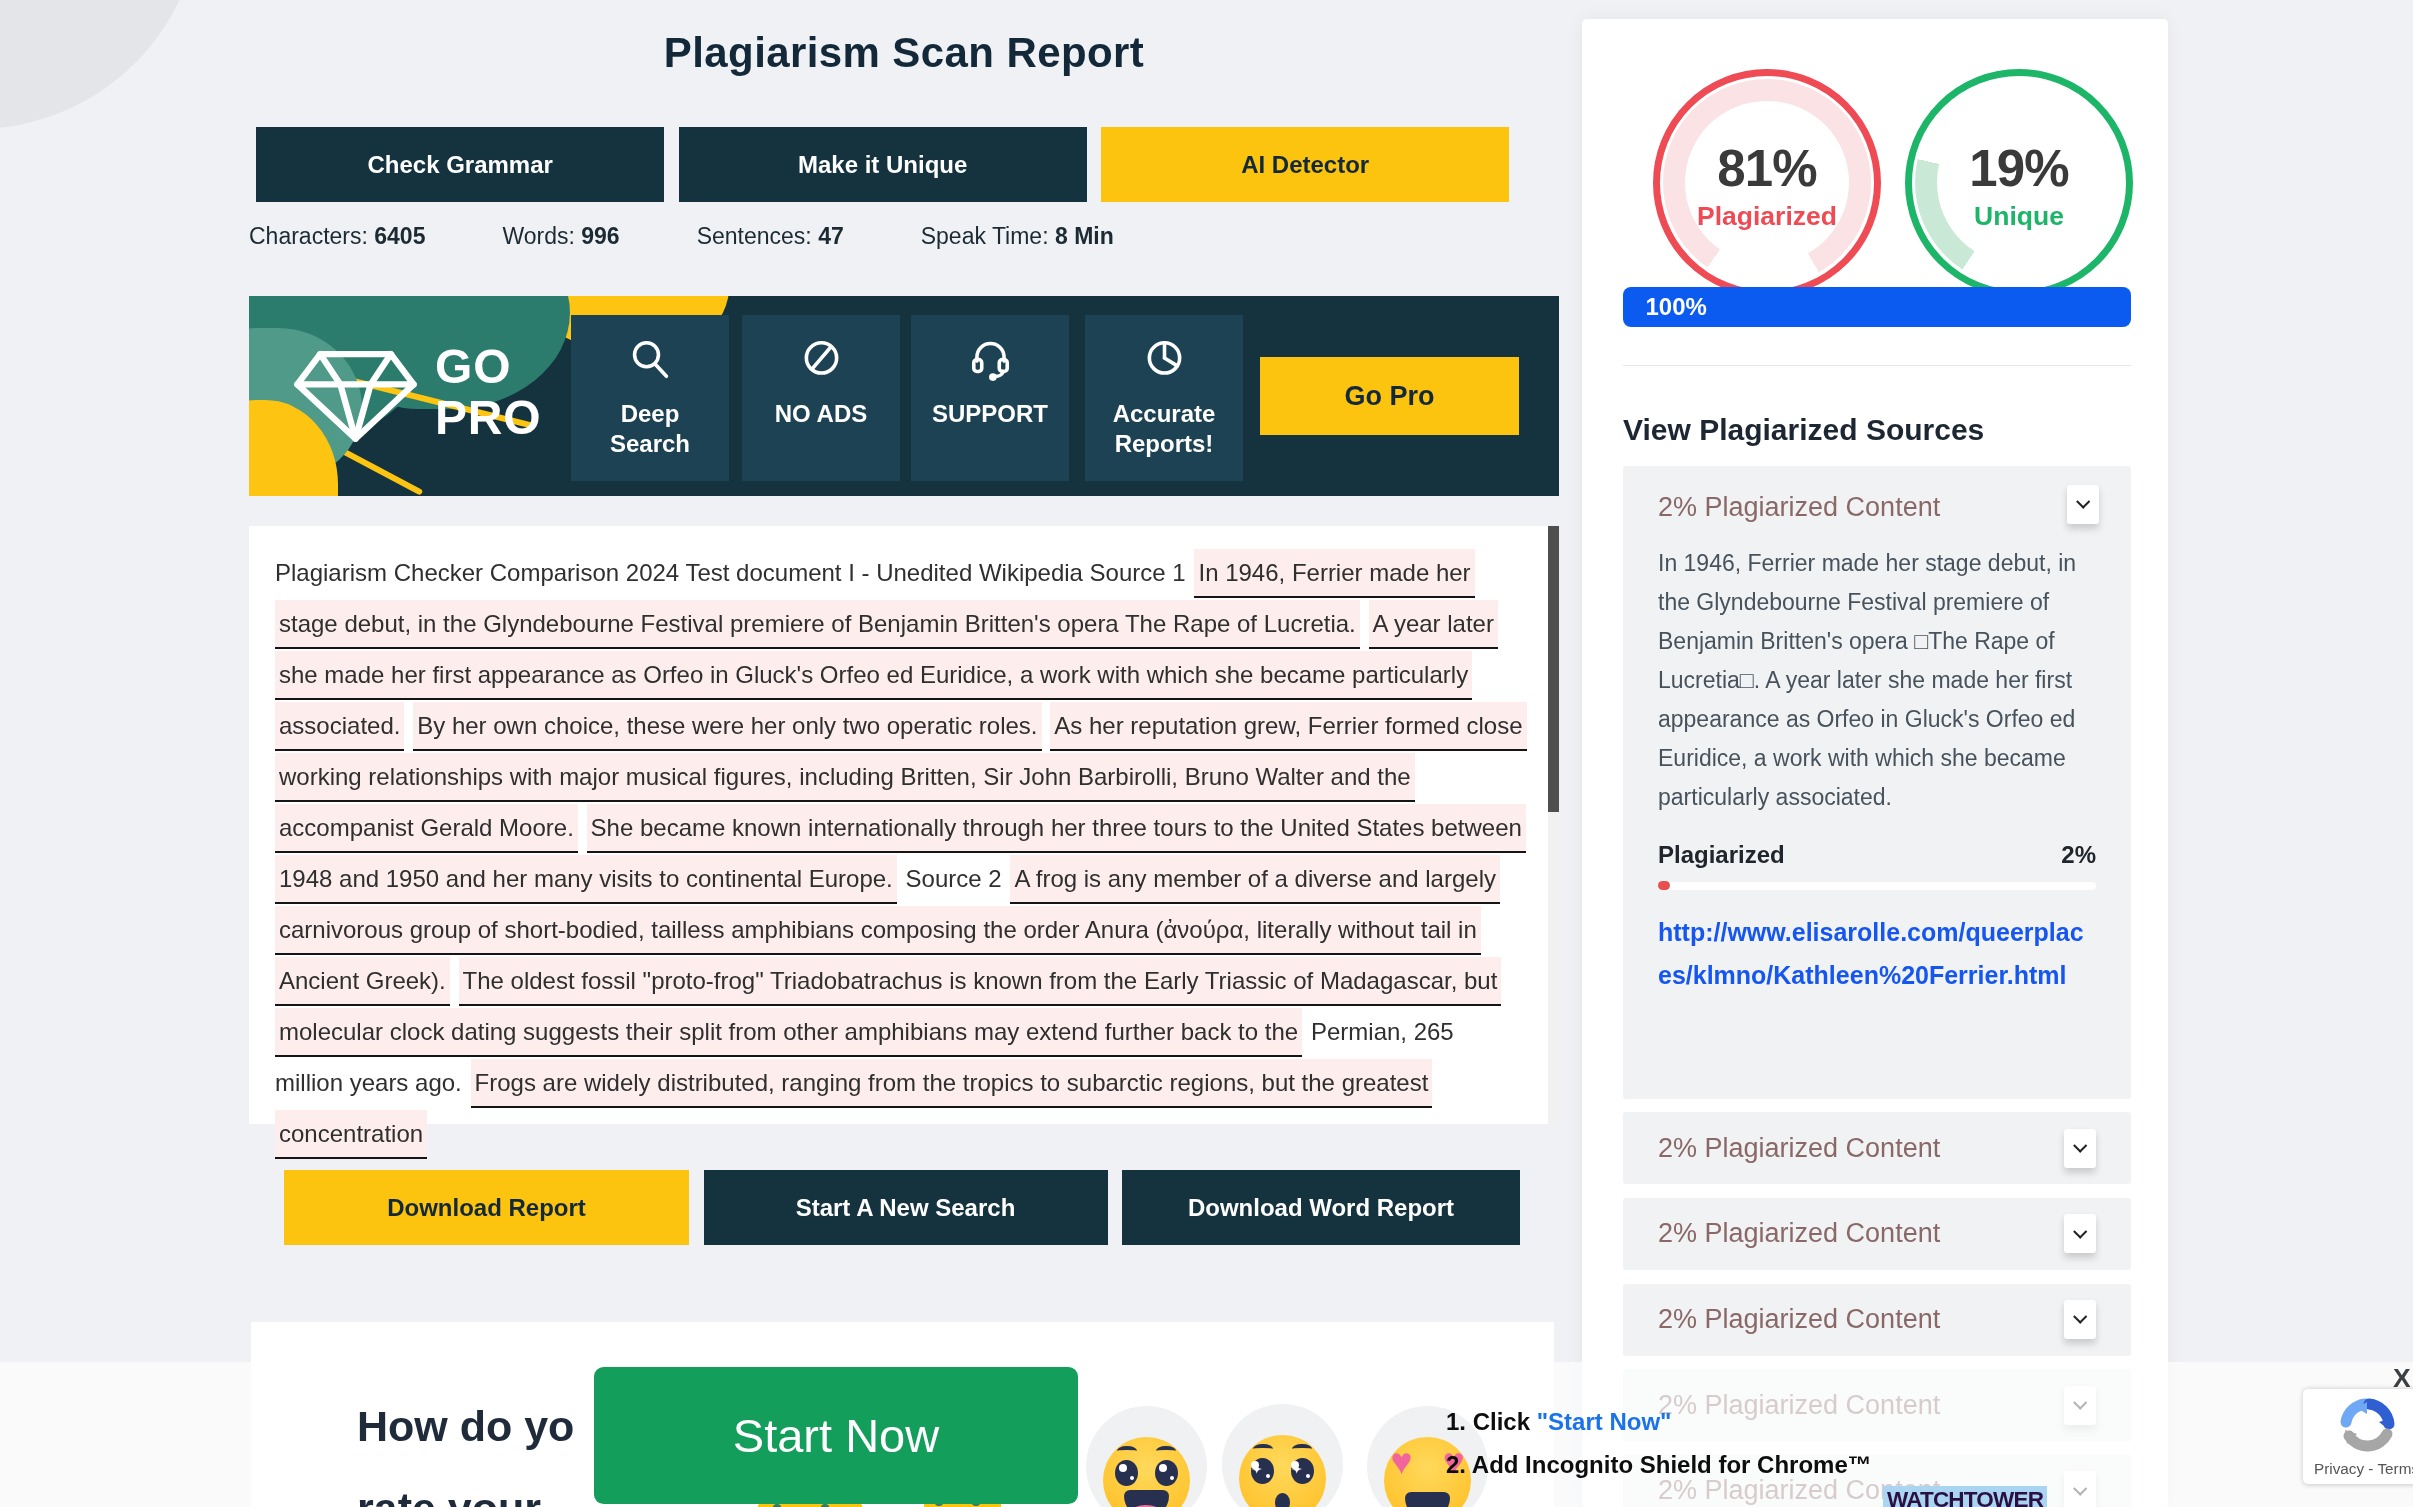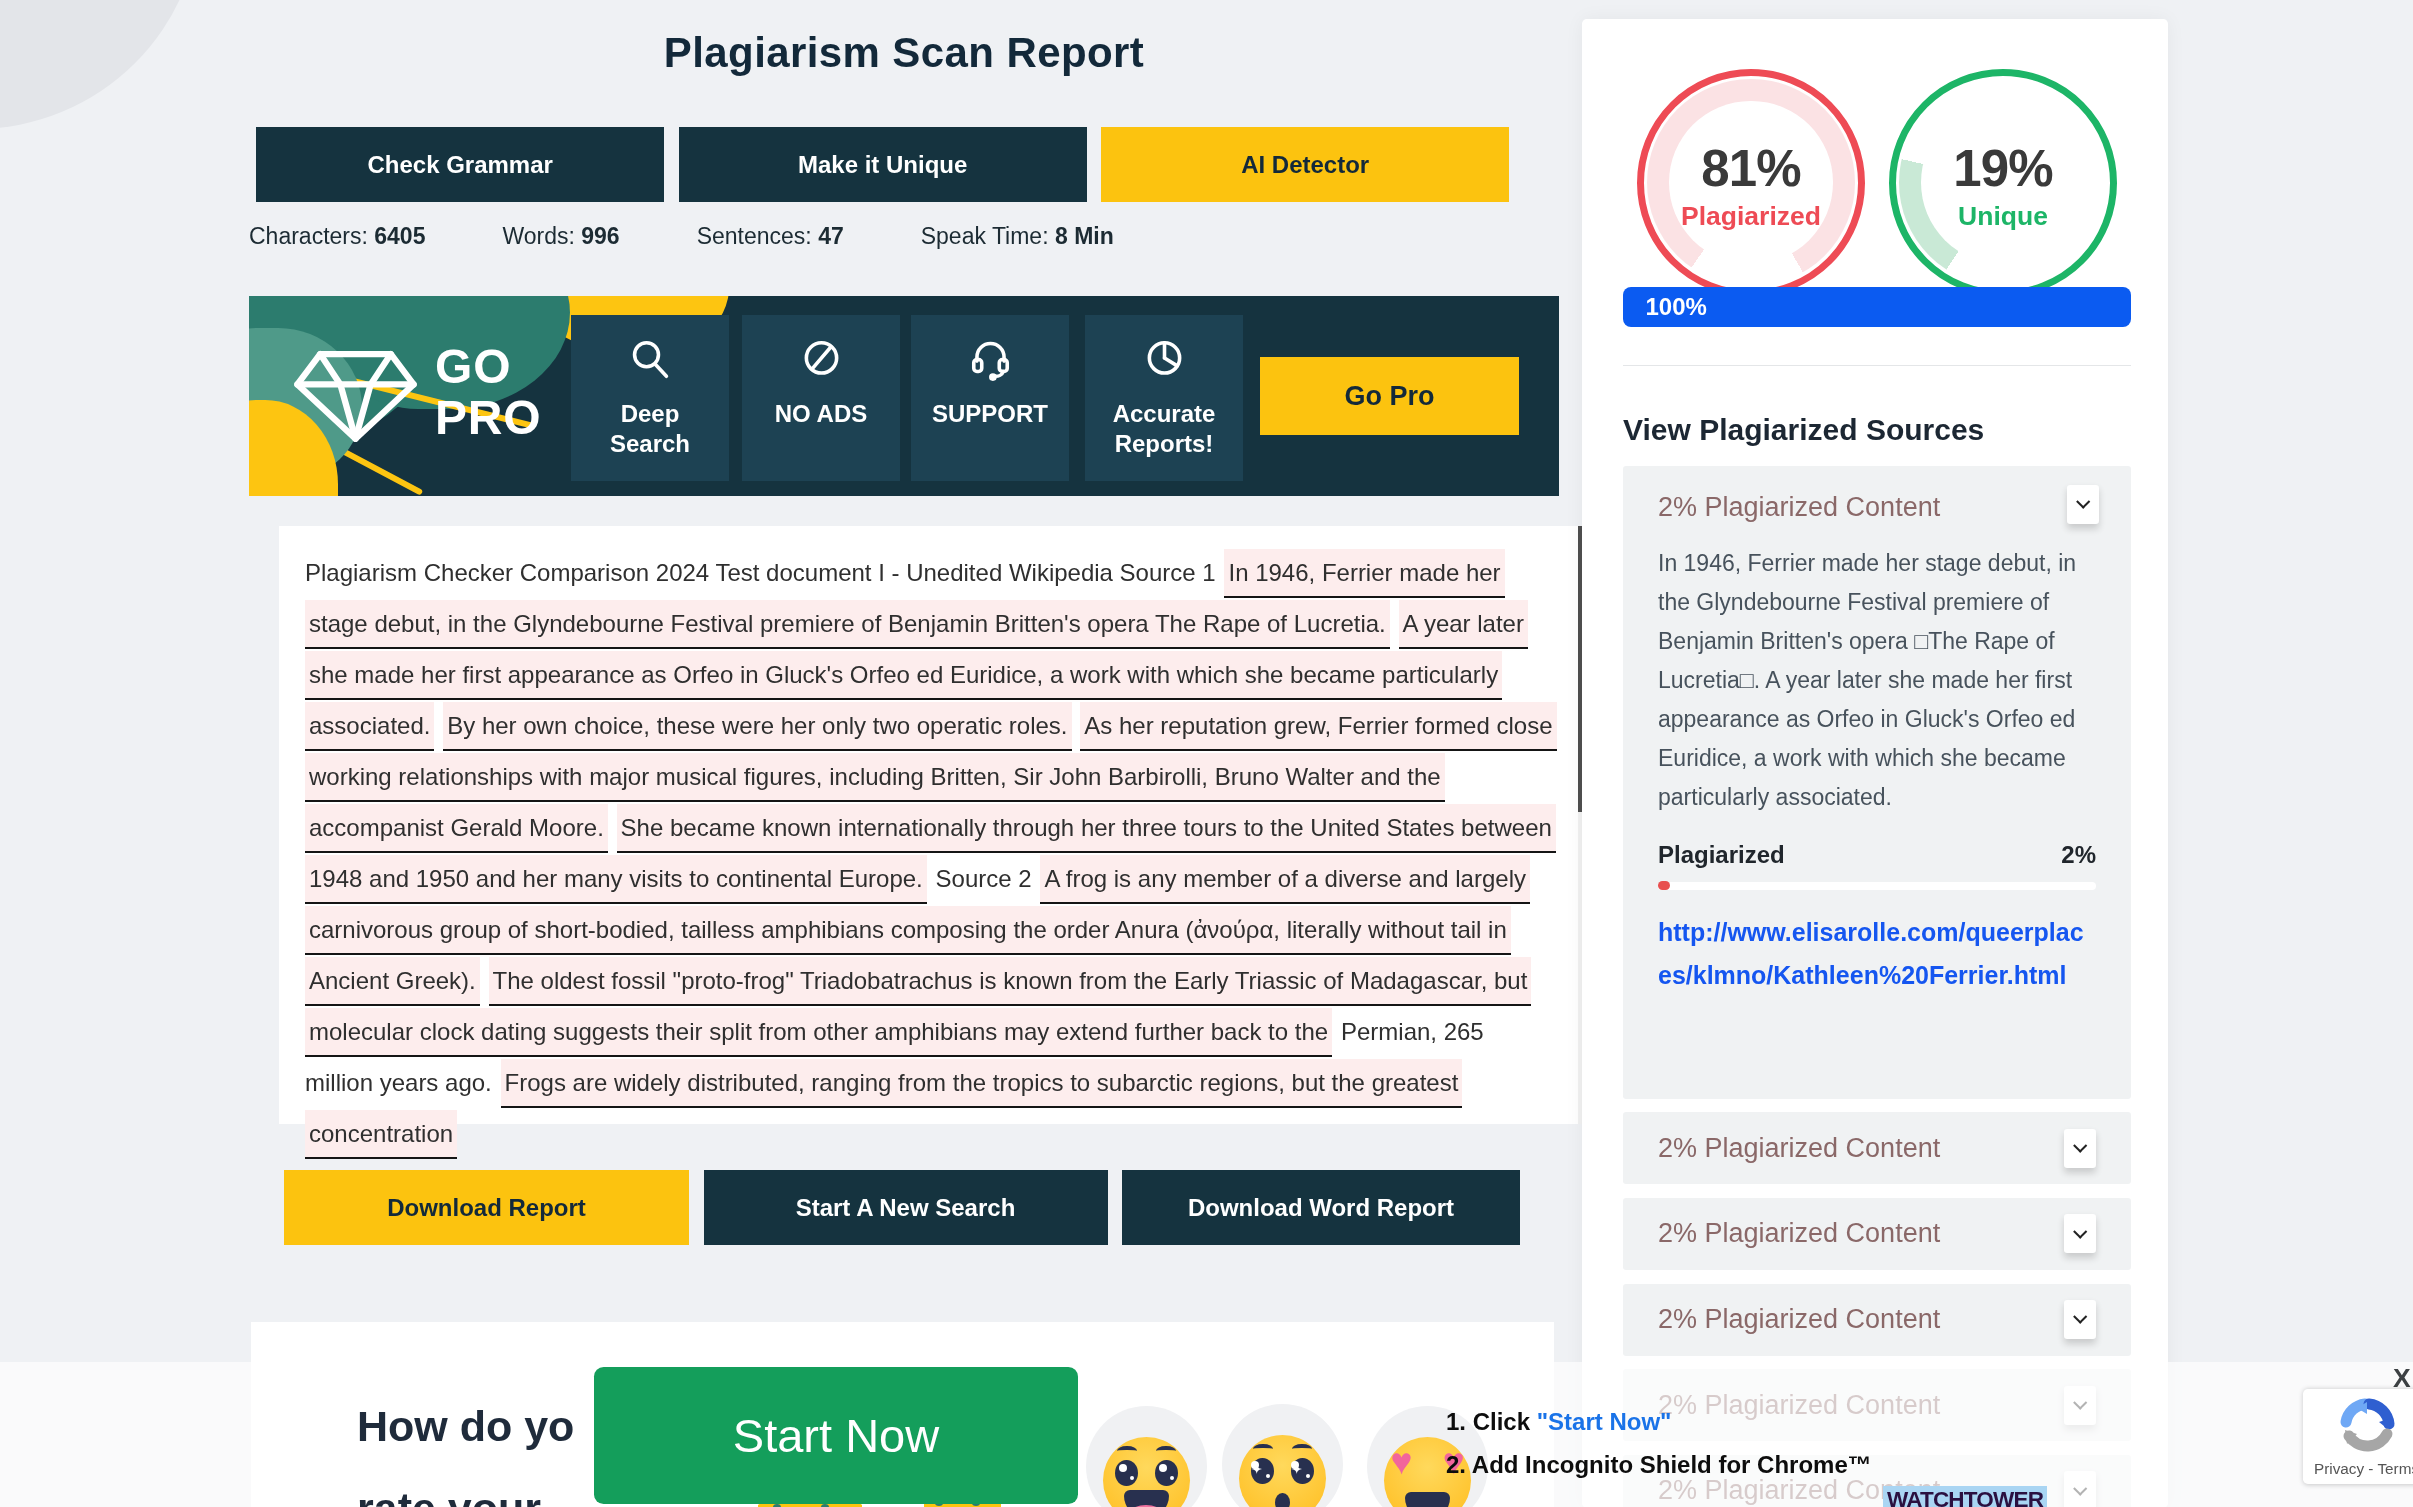--- a/index.html
+++ b/index.html
@@ -40,39 +40,39 @@
   .stem.s1 { left:24px; top:95px; width:265px; transform:rotate(14deg); }
   .stem.s2 { left:-24px; top:145px; width:209px; transform:rotate(28deg); }
   .promo .diamond { position:absolute; left:42px; top:48px; }
   .brand { position:absolute; left:186px; top:45px; color:#fff; font-size:48px; font-weight:800; line-height:51px; letter-spacing:0.8px; }
   .feature { position:absolute; top:18.5px; width:158px; height:166px; background:#1d4253; color:#fff; text-align:center; padding-top:19px; }
   .feature .f-label { margin-top:11.2px; font-size:24px; font-weight:600; line-height:30px; padding:0 6.4px; }
   .feature.f0{left:322px} .feature.f1{left:493px} .feature.f2{left:662px} .feature.f3{left:836px}
   .promo-cta { position:absolute; left:1011px; top:61px; width:259px; height:78px; font-size:27px; }
 
   
-  .doc { position:absolute; top:526px; left:0; width:1310px; height:598px; background:#fff;margin-left:30px; }
+  .doc { position:absolute; top:526px; left:0; width:1310px; height:598px; background:#fff; }
   .doc-text { position:absolute; left:26px; top:21px; width:1253px; font-size:24px; line-height:51px; color:#2f2f2f; }
   .seg { margin-right:8.8px; }
   .seg.hl { background:#fdeded; border-bottom:2.4px solid #151515; padding:10.4px 4px;
     -webkit-box-decoration-break:clone; box-decoration-break:clone; }
   .doc .sb-track { position:absolute; right:0; top:0; width:11.2px; height:100%; background:#f1f1f1; }
   .doc .sb-thumb { position:absolute; right:0; top:0; width:11.2px; height:286px; background:#4f4f4f; }
 
   .bottom-actions { position:absolute; top:1151px; left:35px; display:flex; gap:14.5px; }
   .bottom-actions .btn { height:75px;margin-top:19px; }
   .bottom-actions .btn.b0 { width:405px; }
   .bottom-actions .btn.b1 { width:404px; }
   .bottom-actions .btn.b2 { width:398px; }
 
   
   .sidebar { position:absolute; left:1582px; top:18.5px; width:586px; height:1489px; background:#fff; border-radius:4.8px;
     box-shadow:0 0 19px rgba(0,0,0,.05); overflow:hidden; }
   .side-inner { position:absolute; left:41px; top:0; width:508px; }
-  .donuts { position:absolute; top:50px; left:0; width:508px; display:flex; justify-content:center; gap:24px; }
+  .donuts { position:absolute; top:50px; left:16px; width:508px; display:flex; justify-content:center; gap:24px; }
   .donut { position:relative; width:228px; height:228px; border-radius:50%; border:7.2px solid; }
   .donut.red { border-color:#ee4b55; }
   .donut.green { border-color:#1db567; }
   .donut .arc { position:absolute; inset:3.2px; border-radius:50%; }
   .donut.red .arc { background:conic-gradient(from 215deg,#fbe2e4 0 295deg,transparent 295deg 360deg); }
   .donut.green .arc { background:conic-gradient(from 213deg,#c9e9d6 0 70deg,transparent 70deg 360deg); }
   .donut .arc::after { content:""; position:absolute; inset:22px; background:#fff; border-radius:50%; }
   .donut .val { position:absolute; left:0; right:0; top:63px; text-align:center; font-size:51px; font-weight:700; color:#3a3a3a; letter-spacing:-0.8px; z-index:2; }
   .donut .lbl { position:absolute; left:0; right:0; top:125px; text-align:center; font-size:26.5px; font-weight:700; z-index:2; }
   .donut.red .lbl { color:#ee4b55; }

